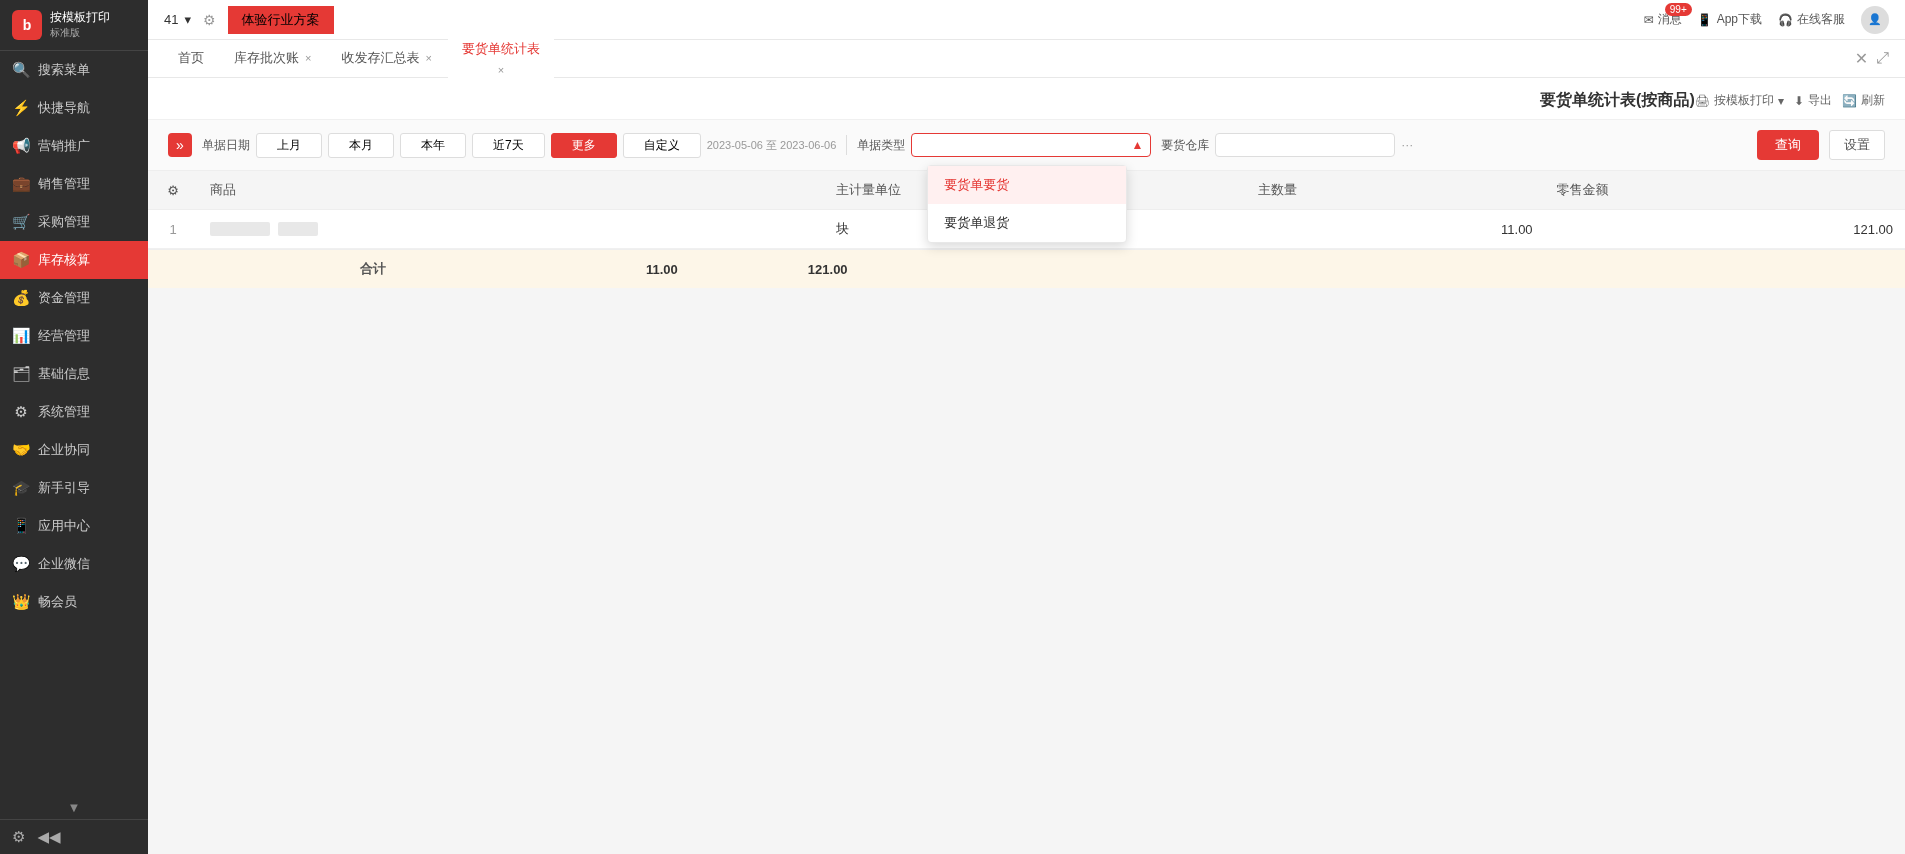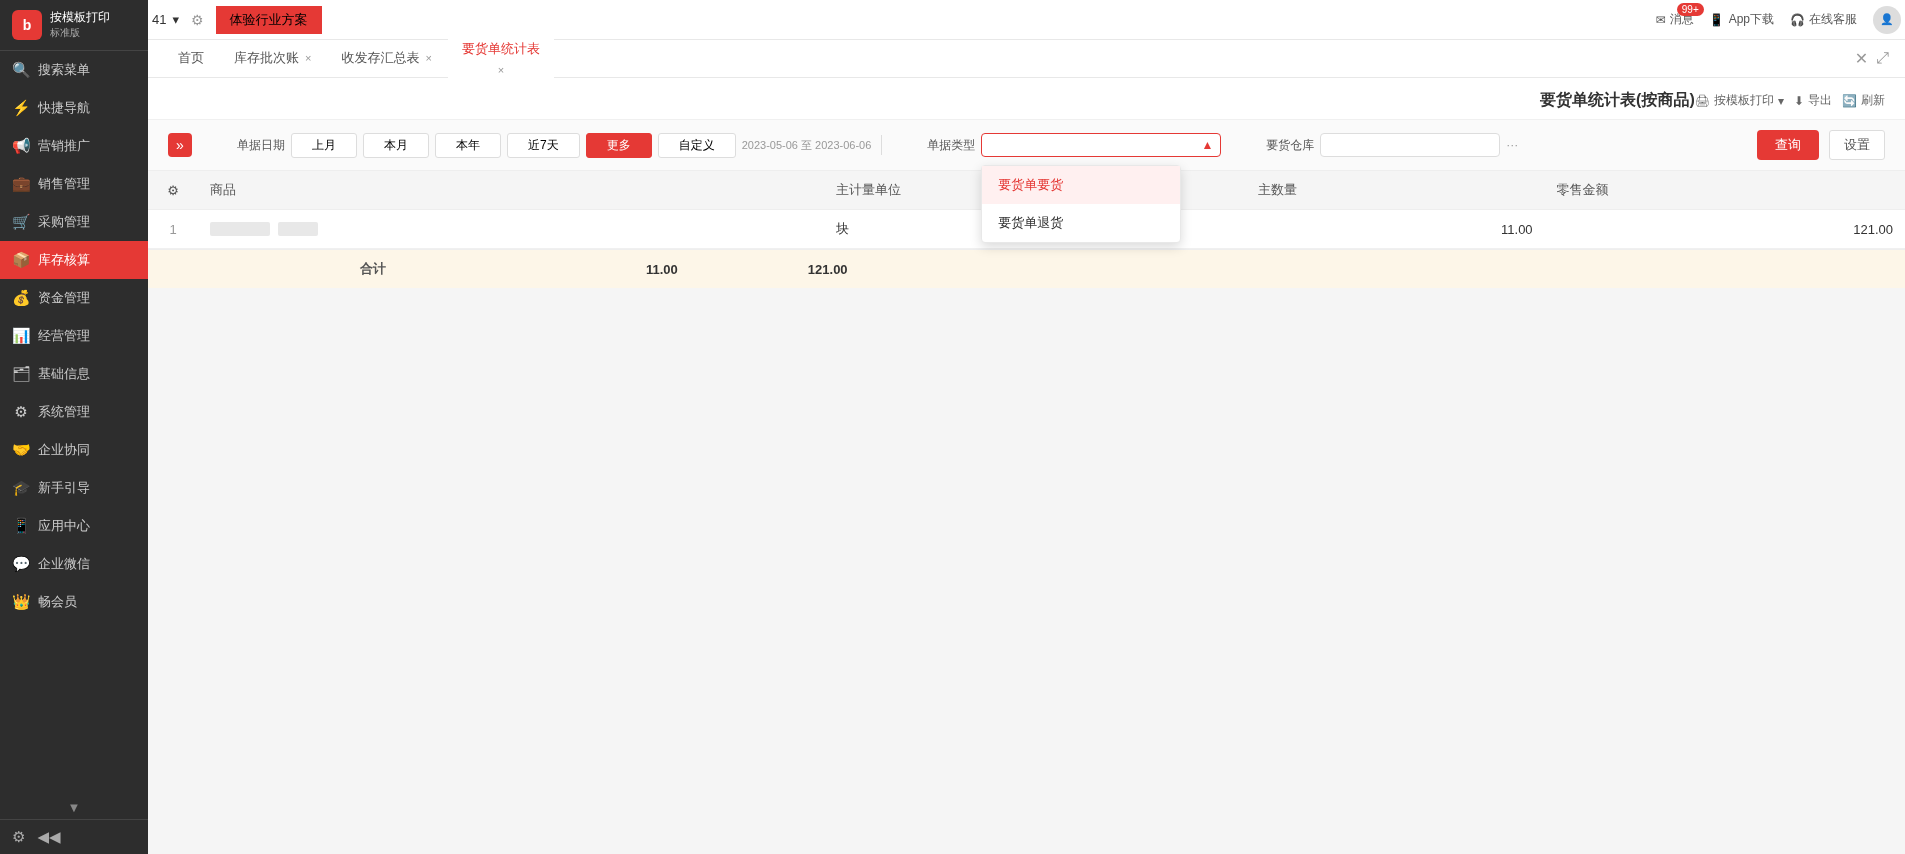--- a/index.html
+++ b/index.html
@@ -63,21 +63,21 @@
       flex-direction: column;
       overflow: hidden;
     }
 
     
     .top-header {
       background: #fff;
       height: 40px;
       display: flex;
       align-items: center;
-      padding: 0 4px;
+      padding: 0 16px;
       justify-content: space-between;
       border-bottom: 1px solid #e8e8e8;
       gap: 30px;
     }
     .header-left {
       display: flex; align-items: center; gap: 12px;
     }
     .header-company {
       display: flex; align-items: center; gap: 6px;
       font-size: 13px; color: #333;
@@ -169,21 +169,21 @@
     }
     .filter-expand-btn {
       width: 24px; height: 24px;
       background: #e53935; color: #fff;
       border-radius: 4px; display: flex; align-items: center; justify-content: center;
       cursor: pointer; font-size: 14px; flex-shrink: 0;
     }
     .filter-group {
       display: flex; align-items: center; gap: 6px; font-size: 12px; color: #555;
     }
-    .filter-label { white-space: nowrap; margin-left: 35px; }
+    .filter-label { white-space: nowrap; }
     .date-btn {
       padding: 3px 20px; border: 1px solid #ddd; border-radius: 3px;
       cursor: pointer; font-size: 12px; background: #fff;
     }
     .date-btn.more {
       background: #e53935; color: #fff; border-color: #e53935;
     }
     .date-range { font-size: 11px; color: #999; }
 
     .filter-divider { height: 20px; width: 1px; background: #ddd; }
@@ -224,21 +224,21 @@
     }
     .dropdown-menu {
       position: absolute;
       background: #fff;
       border: 1px solid #e8e8e8;
       border-radius: 4px;
       box-shadow: 0 4px 12px rgba(0,0,0,0.15);
       z-index: 200;
       min-width: 200px;
       top: 32px;
-      left: 0;
+      left: 16px;
     }
     .dropdown-item {
       padding: 10px 16px;
       font-size: 13px;
       cursor: pointer;
       color: #333;
     }
     .dropdown-item.selected { background: #fff0f0; color: #e53935; }
 
     

